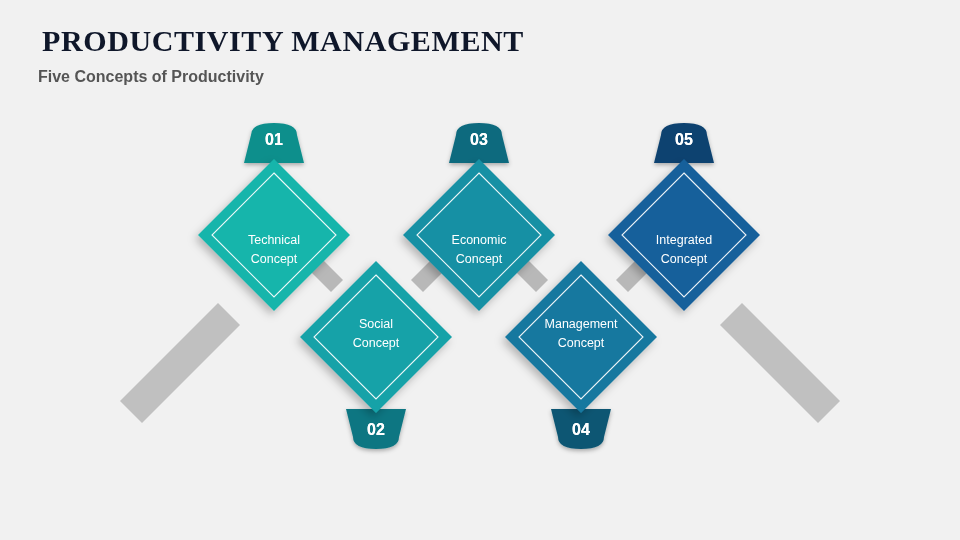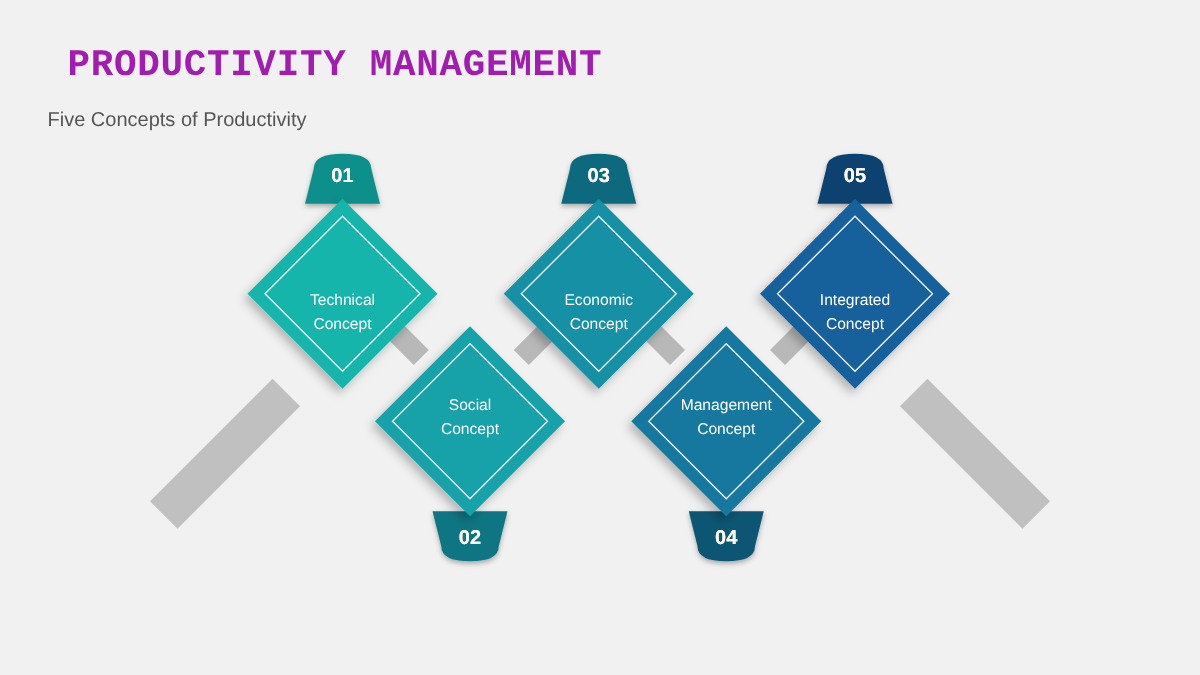--- a/index.html
+++ b/index.html
@@ -16,33 +16,33 @@
   }
 
   
   #header {
     position: absolute;
     left: 38px;
     top: 20px;
     width: 700px;
   }
   #page-title {
-    font-family: Liberation Mono, monospace;
+    font-family: Liberation Serif, serif;
     font-size: 30px;
     font-weight: bold;
     letter-spacing: 0.6px;
-    color: #a21caf;
-    margin: 16px;
+    color: #0f172a;
+    margin: 4px;
     line-height: 1.15;
     white-space: nowrap;
   }
   #page-subtitle {
     font-family: "Liberation Sans", sans-serif;
     font-size: 16px;
-    font-weight: normal;
+    font-weight: bold;
     color: #555555;
     margin: 8px 0 0 0;
     line-height: 1.2;
     white-space: nowrap;
   }
 
   
   #diagram {
     position: absolute;
     left: 0;

